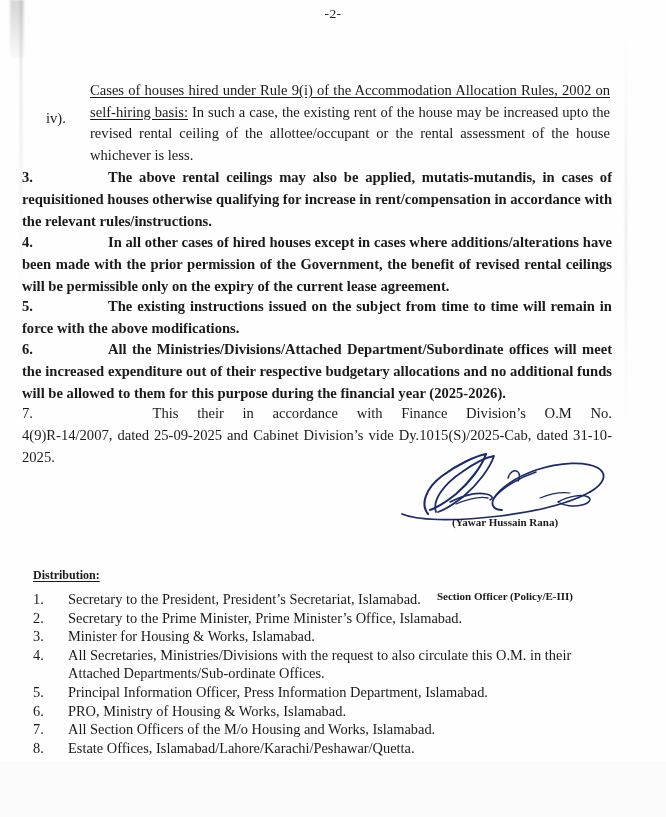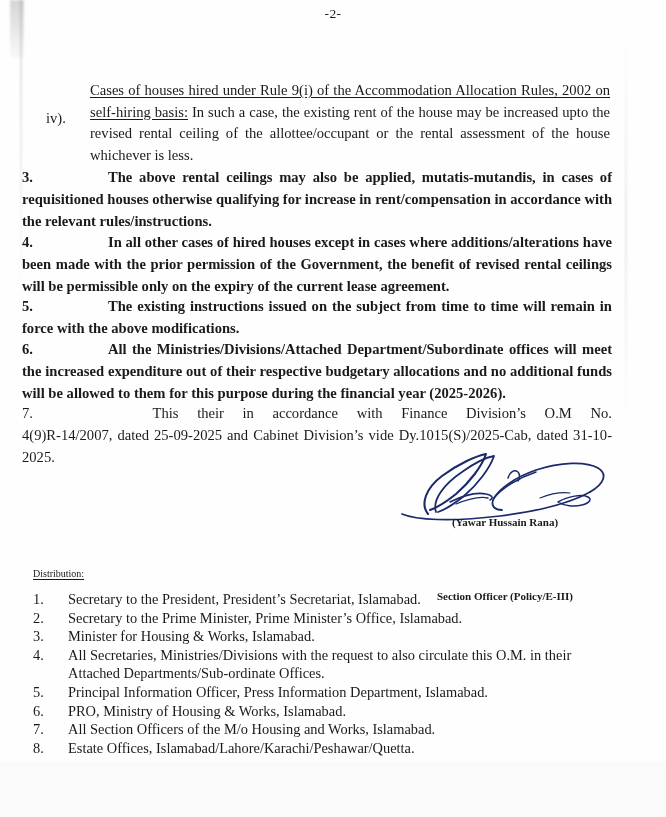--- a/index.html
+++ b/index.html
@@ -144,22 +144,22 @@
     font-weight: bold;
     font-size: 11px;
   }
   .sig-name { top: 516px; }
   .sig-title { top: 548px; margin-top: 42px; }
 
   
   .dist-heading {
     position: absolute;
     left: 33px; top: 568px;
-    font-size: 10px;
-    font-weight: normal;
+    font-size: 12px;
+    font-weight: bold;
     text-decoration: underline;
     text-underline-offset: 2px;
   }
   .dist-list {
     position: absolute;
     left: 33px; top: 590px;
     width: 580px;
     font-size: 14.4px;
     line-height: 18.6px;
   }

